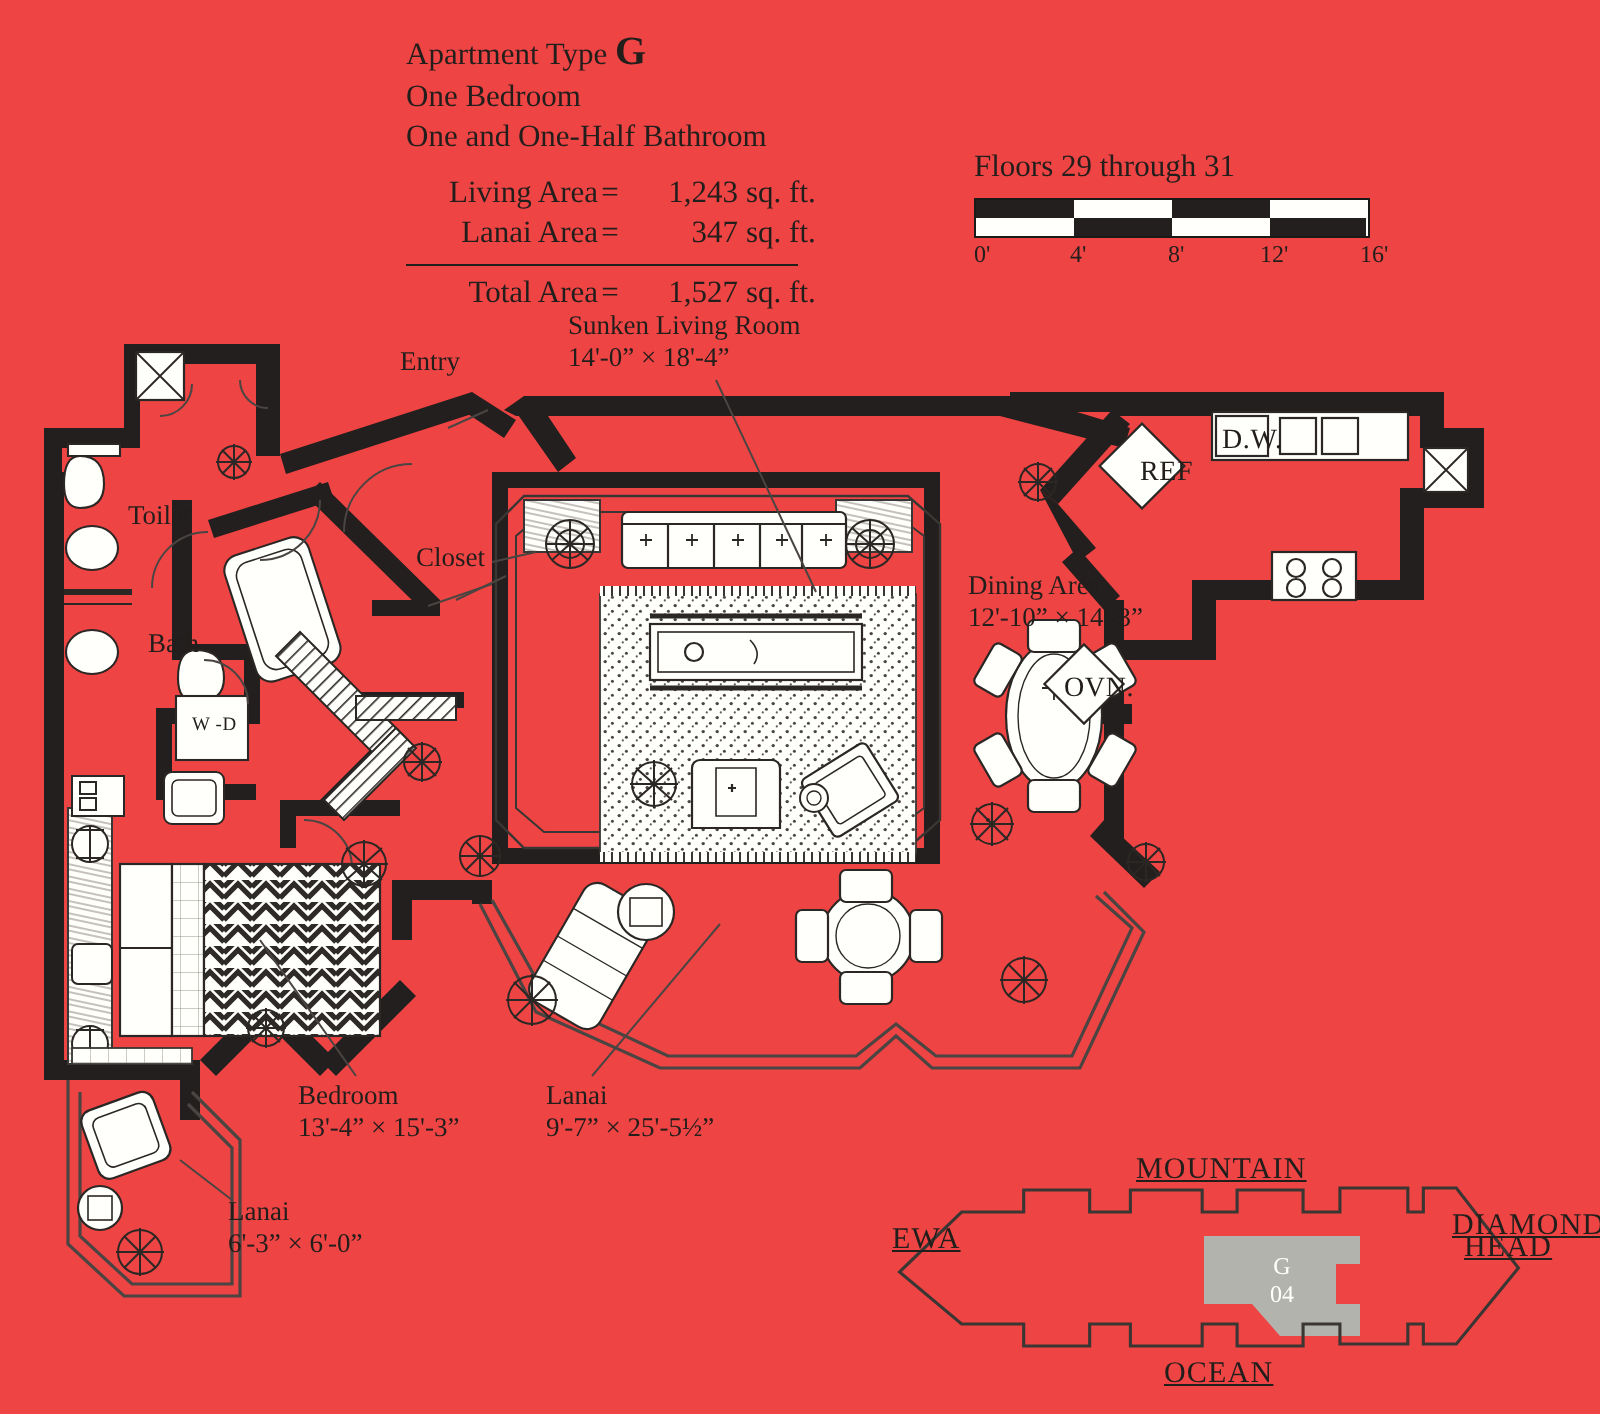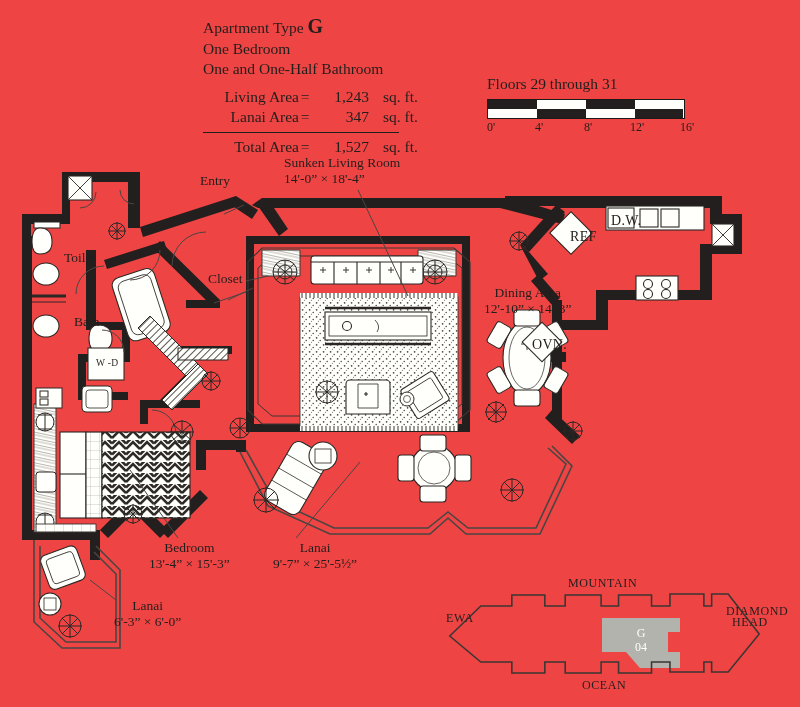--- a/index.html
+++ b/index.html
@@ -21,44 +21,44 @@
   
   #title-block { left: 203px; top: 14px; width: 250px; line-height: 1.26; }
   #title-block .ln { font-size: 15.5px; white-space: nowrap; }
   #title-block .type-line { font-size: 15.5px; }
   #title-block .type-letter { font-size: 20px; font-weight: bold; }
   .area-table { margin-top: 9px; }
   .area-row { display: flex; font-size: 15.5px; white-space: nowrap; line-height: 1.3; }
   .area-row .lbl { width: 96px; text-align: right; }
   .area-row .eq { width: 12px; text-align: center; }
   .area-row .val { width: 58px; text-align: right; }
-  .area-row .unit { padding-left: 14px; }
+  .area-row .unit { padding-left: 4px; }
   .area-rule { border-top: 1.4px solid #221e1c; width: 196px; margin: 4px 0 4px 0; }
 
   
   #floors-block { left: 487px; top: 75px; }
   #floors-label { font-size: 15.5px; white-space: nowrap; }
   #scalebar { position: relative; width: 198px; height: 20px; margin-top: 6px;
               border: 1.3px solid #1c1a18; box-sizing: border-box; background:#fffffb; }
   #scalebar .seg { position: absolute; background: #231f1e; }
   #scale-ticks { position: relative; width: 210px; height: 16px; margin-left: -6px; margin-top: 1px; }
   #scale-ticks span { position: absolute; font-size: 12px; }
 
   
   #plan { left: 0; top: 0; width: 800px; height: 707px; }
 
   
   .plabel { position: absolute; font-size: 13.5px; line-height: 1.22; white-space: nowrap; }
-  .plabel .nm { display: block; text-align: center; }
+  .plabel .nm { display: block; }
   .plabel .dim { display: block; }
   .tiny-tag { position: absolute; font-size: 14px; letter-spacing: .3px; white-space: nowrap; }
 
   
   #keyplan { left: 430px; top: 570px; width: 360px; height: 130px; }
-  .keytext { position: absolute; font-size: 12px; letter-spacing: .6px; line-height: 1.2; white-space: nowrap; }
+  .keytext { position: absolute; font-size: 15px; letter-spacing: .6px; line-height: 1.2; white-space: nowrap; text-decoration: underline; }
   .keyunit { position: absolute; font-size: 12px; text-align: center; line-height: 1.15; color: #fffffb; }
 </style>
 </head>
 <body>
 
 <div id="page">
 
   <div id="title-block" class="abs">
     <div class="type-line">
       <span>Apartment Type</span>

